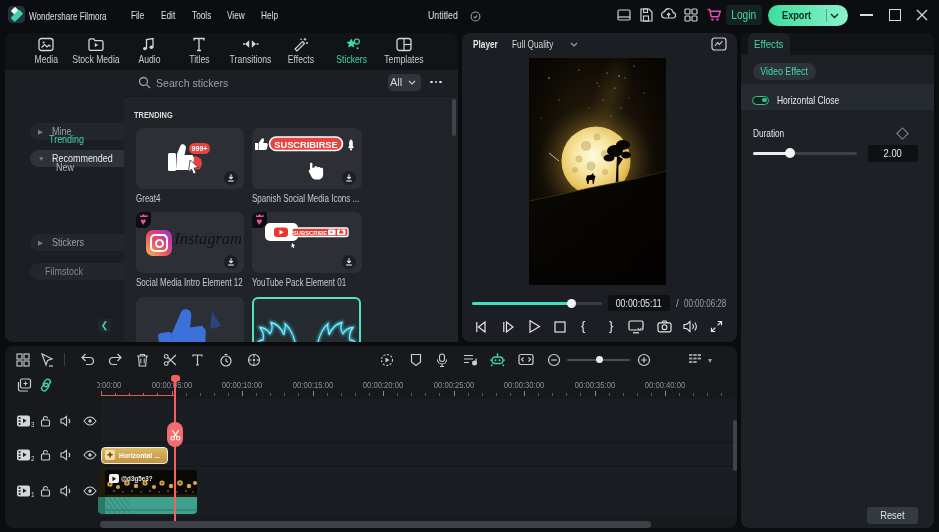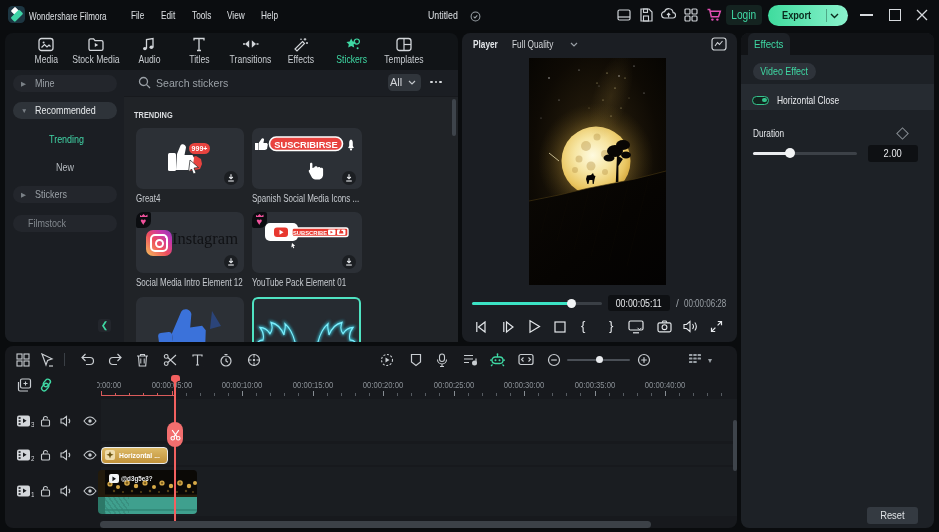--- a/index.html
+++ b/index.html
@@ -111,21 +111,21 @@
 <div class="tab" style="left:369px;"><svg width="16" height="15" viewBox="0 0 16 15">
           <rect x="1" y="1.5" width="14" height="12" rx="2.5" fill="none" stroke="#d3d6da" stroke-width="1.3"></rect>
           <line x1="8" y1="1.5" x2="8" y2="13.5" stroke="#d3d6da" stroke-width="1.2"></line>
           <line x1="8" y1="7.5" x2="15" y2="7.5" stroke="#d3d6da" stroke-width="1.2"></line>
         </svg><span class="lb">Templates</span></div>
 </div>
 
 <div class="ab" style="left:5px;top:70px;width:119px;height:272px;background:#1b1e23;border-radius:0 0 0 8px;"></div>
 <div id="sidebar">
 <style>
-.pill{position:absolute;left:13px;width:104px;height:17px;border-radius:9px;background:#23262c;color:#9aa0a6;font-size:11.5px;line-height:17px;}
+.pill{position:absolute;left:30px;width:104px;height:17px;border-radius:9px;background:#23262c;color:#9aa0a6;font-size:11.5px;line-height:17px;margin-top:48px;}
 .pill .cv{position:absolute;left:8px;top:0;font-size:6.5px;color:#7a8086;}
 .pill .tx{position:absolute;left:22px;top:0;transform:scaleX(.78);transform-origin:0 50%;white-space:nowrap;}
 </style>
 <div class="pill" style="top:75px;">
         <span class="cv">▶</span>
         <span class="tx">Mine</span>
       </div>
 <div class="pill" style="top:102px;background:#2e3339;color:#e7eaec;">
         <span class="cv">▼</span>
         <span class="tx">Recommended</span>
@@ -204,21 +204,21 @@
         </div>
 </div>
 <div class="tlab" style="left:252px;top:193px;">Spanish Social Media Icons ...</div>
 
 <div class="tile" style="left:136px;top:212px;width:108px;height:61px;">
   <div class="ab" style="left:10px;top:18px;width:26px;height:26px;border-radius:7px;background:linear-gradient(45deg,#f5c15b,#ee4f5e 45%,#c837ab 75%,#8a3ab9);">
     <div class="ab" style="left:4px;top:4px;width:18px;height:18px;border:2px solid #fff;border-radius:5px;box-sizing:border-box;"></div>
     <div class="ab" style="left:8.5px;top:8.5px;width:9px;height:9px;border:2px solid #fff;border-radius:50%;box-sizing:border-box;"></div>
     <div class="ab" style="left:19px;top:6px;width:2px;height:2px;background:#fff;border-radius:50%;"></div>
   </div>
-  <div class="ab" style="left:36px;top:17px;width:70px;color:#101114;font-size:16.5px;font-family:'Liberation Serif',serif;">Instagram</div>
+  <div class="ab" style="left:36px;top:17px;width:70px;color:#101114;font-size:16.5px;font-style:italic;font-family:'Liberation Serif',serif;text-align:right;">Instagram</div>
   <div class="hb">♥<i></i></div>
   <div class="dl" style="right:6px;bottom:4px;">
           <svg width="14" height="14" viewBox="0 0 14 14">
             <path d="M7 3.2v4.6M5.2 6l1.8 1.8L8.8 6" fill="none" stroke="#e6e9ec" stroke-width="1.1"></path>
             <path d="M4.2 10h5.6" stroke="#e6e9ec" stroke-width="1.1"></path>
           </svg>
         </div>
 </div>
 <div class="tlab" style="left:136px;top:277px;">Social Media Intro Element 12</div>
 

